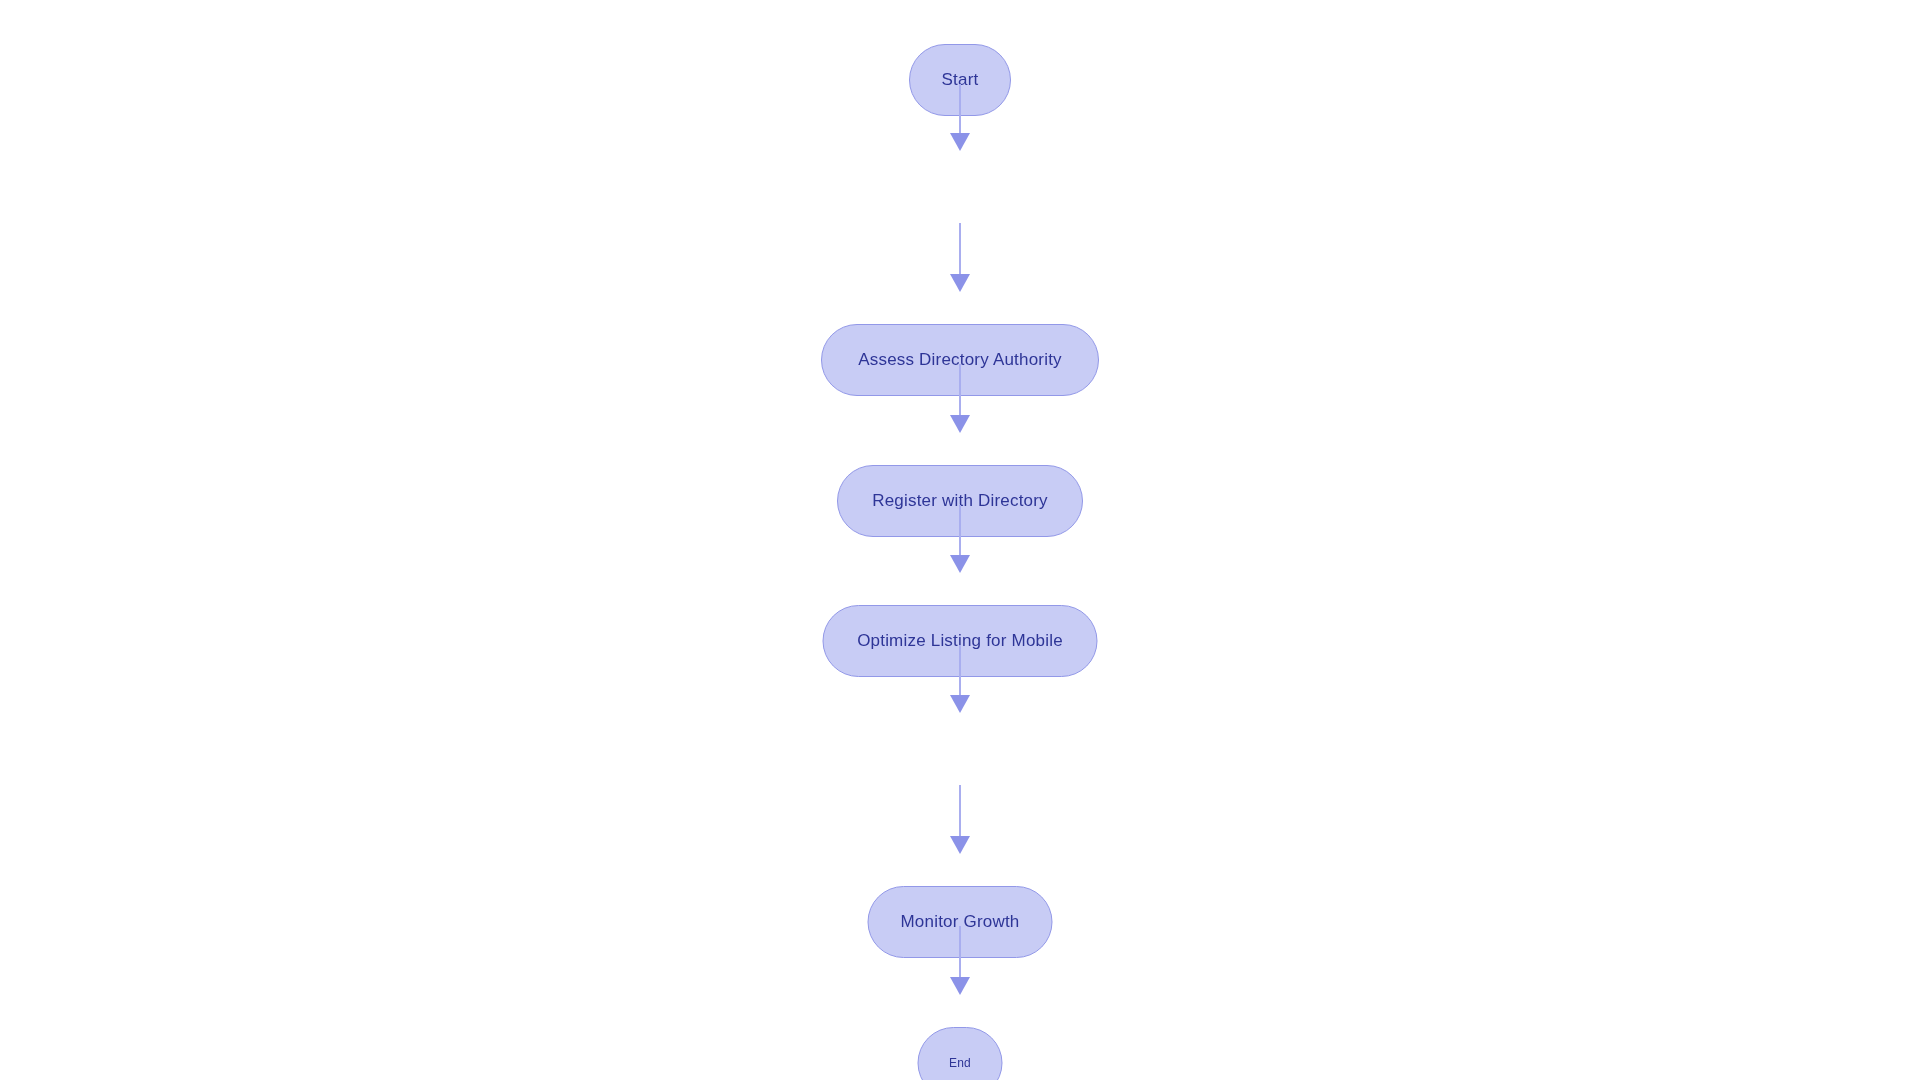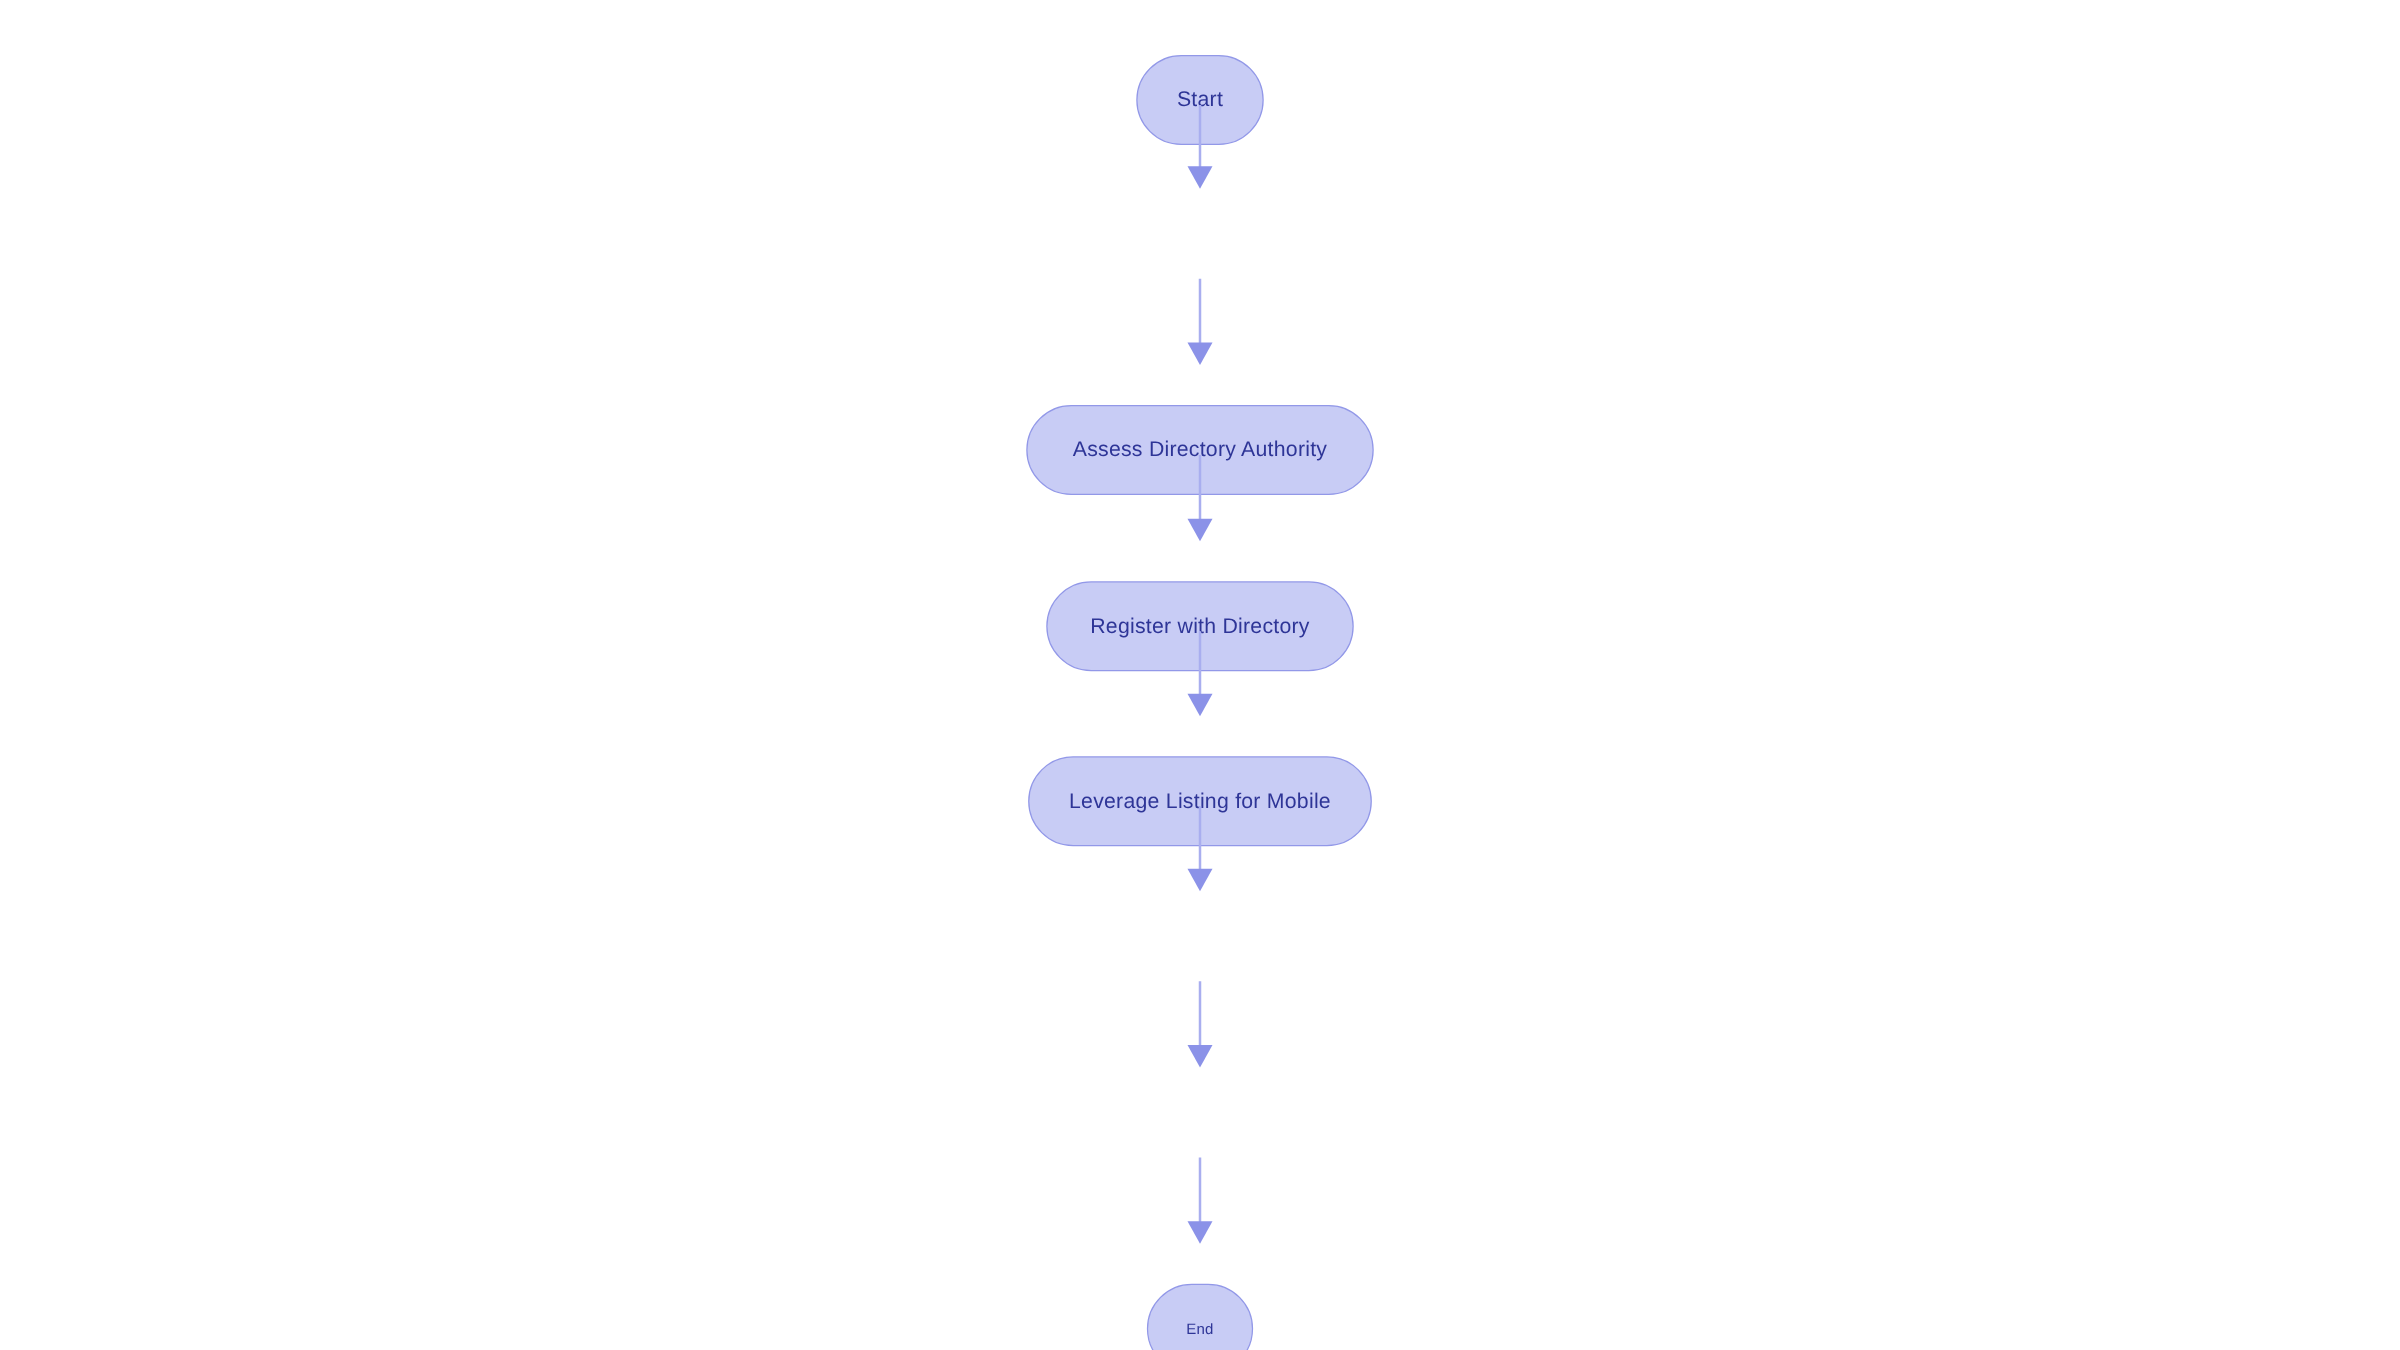--- a/index.html
+++ b/index.html
@@ -113,34 +113,37 @@
   <div class="node n3">
     <span>Register with Directory</span>
   </div>
 
   <div class="arrow a3">
     <div class="line"></div>
     <div class="head"></div>
   </div>
 
   <div class="node n4">
-    <span>Leverage Listing for Mobile</span>
+    <span>Optimize Listing for Mobile</span>
   </div>
 
   <div class="arrow a4">
     <div class="line"></div>
     <div class="head"></div>
   </div>
 
 
   <div class="arrow a5">
     <div class="line"></div>
     <div class="head"></div>
   </div>
 
+  <div class="node n6">
+    <span>Monitor Growth</span>
+  </div>
 
   <div class="arrow a6">
     <div class="line"></div>
     <div class="head"></div>
   </div>
 
   <div class="node n7">
     <span>End</span>
   </div>
 

